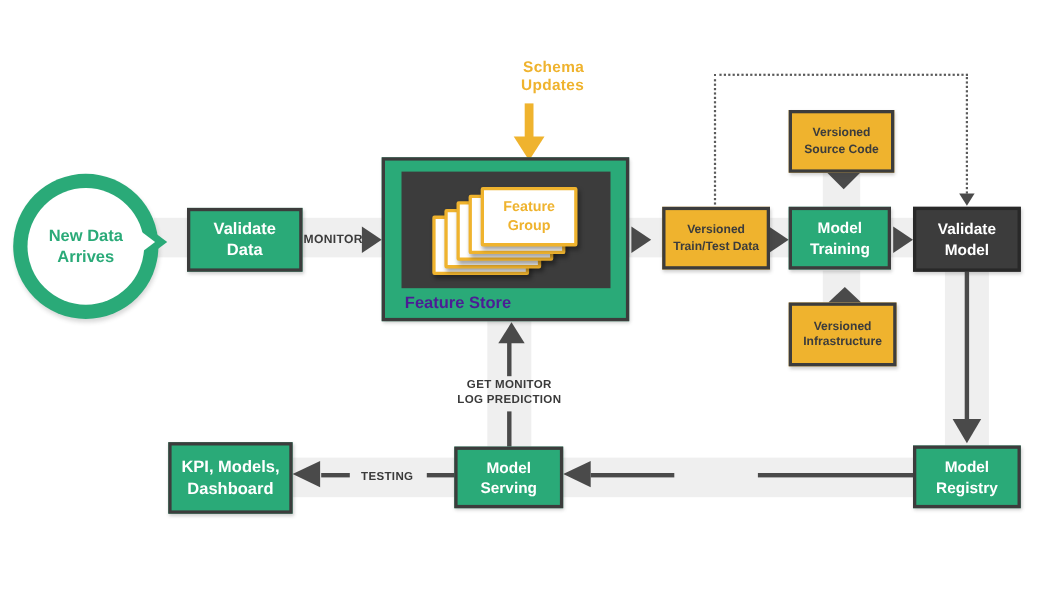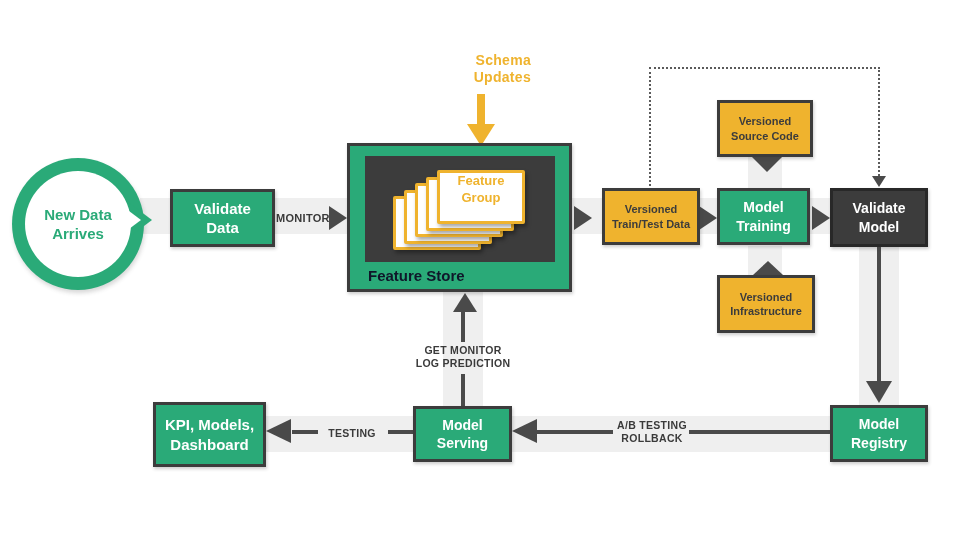--- a/index.html
+++ b/index.html
@@ -91,25 +91,25 @@
 Updates</div>
   <div style="position:absolute;left:477px;top:94px;width:8px;height:34px;background:var(--yellow);"></div>
   <div class="tri tri-down-yellow" style="left:467px;top:124px;"></div>
 
   <div class="box green-box" style="left:347px;top:143px;width:225px;height:149px;">
     <div style="position:absolute;left:15px;top:10px;width:190px;height:106px;background:var(--dark);">
       <div class="card" style="left:28px;top:40px;"></div>
       <div class="card" style="left:39px;top:34px;"></div>
       <div class="card" style="left:50px;top:27px;"></div>
       <div class="card" style="left:61px;top:21px;"></div>
-      <div class="card" style="left:72px;top:14px;display:flex;justify-content:center;text-align:center;">
+      <div class="card" style="left:72px;top:14px;display:flex;align-items:center;justify-content:center;text-align:center;">
         <span class="lbl" style="color:var(--yellow);font-weight:bold;font-size:13px;">Feature Group</span>
       </div>
     </div>
-    <div style="position:absolute;left:18px;top:121px;color:#0f172a;font-weight:bold;font-size:15px;">Feature Store</div>
+    <div style="position:absolute;left:18px;top:121px;color:#4c1d95;font-weight:bold;font-size:15px;">Feature Store</div>
   </div>
 
   <div class="box yellow-box" style="left:602px;top:188px;width:98px;height:57px;">
     <span class="lbl">Versioned
 Train/Test Data</span>
   </div>
 
   <div class="box green-box" style="left:717px;top:188px;width:93px;height:57px;">
     <span class="lbl">Model
 Training</span>
@@ -140,17 +140,15 @@
 Serving</span>
   </div>
 
   <div class="box green-box" style="left:153px;top:402px;width:113px;height:65px;font-size:15px;">
     <span class="lbl">KPI, Models,
 Dashboard</span>
   </div>
 
   <div class="edge-label" style="left:391px;top:344px;width:144px;">GET MONITOR
 LOG PREDICTION</div>
-  <div class="edge-label" style="left:601px;top:419px;width:102px;">A/B TESTING
-ROLLBACK</div>
   <div class="edge-label" style="left:320px;top:427px;width:64px;">TESTING</div>
 
 </div>
 
 </body></html>

